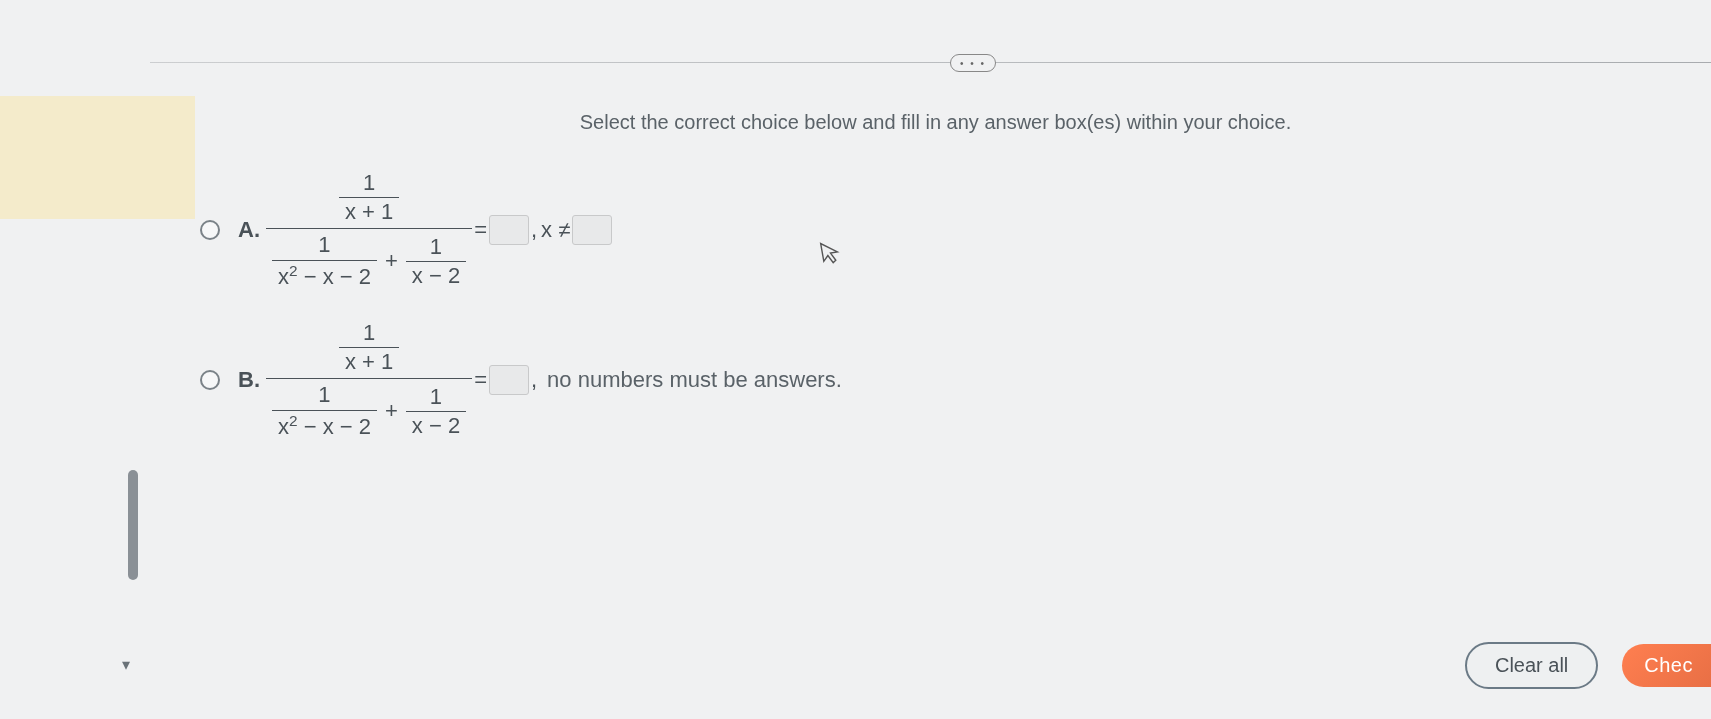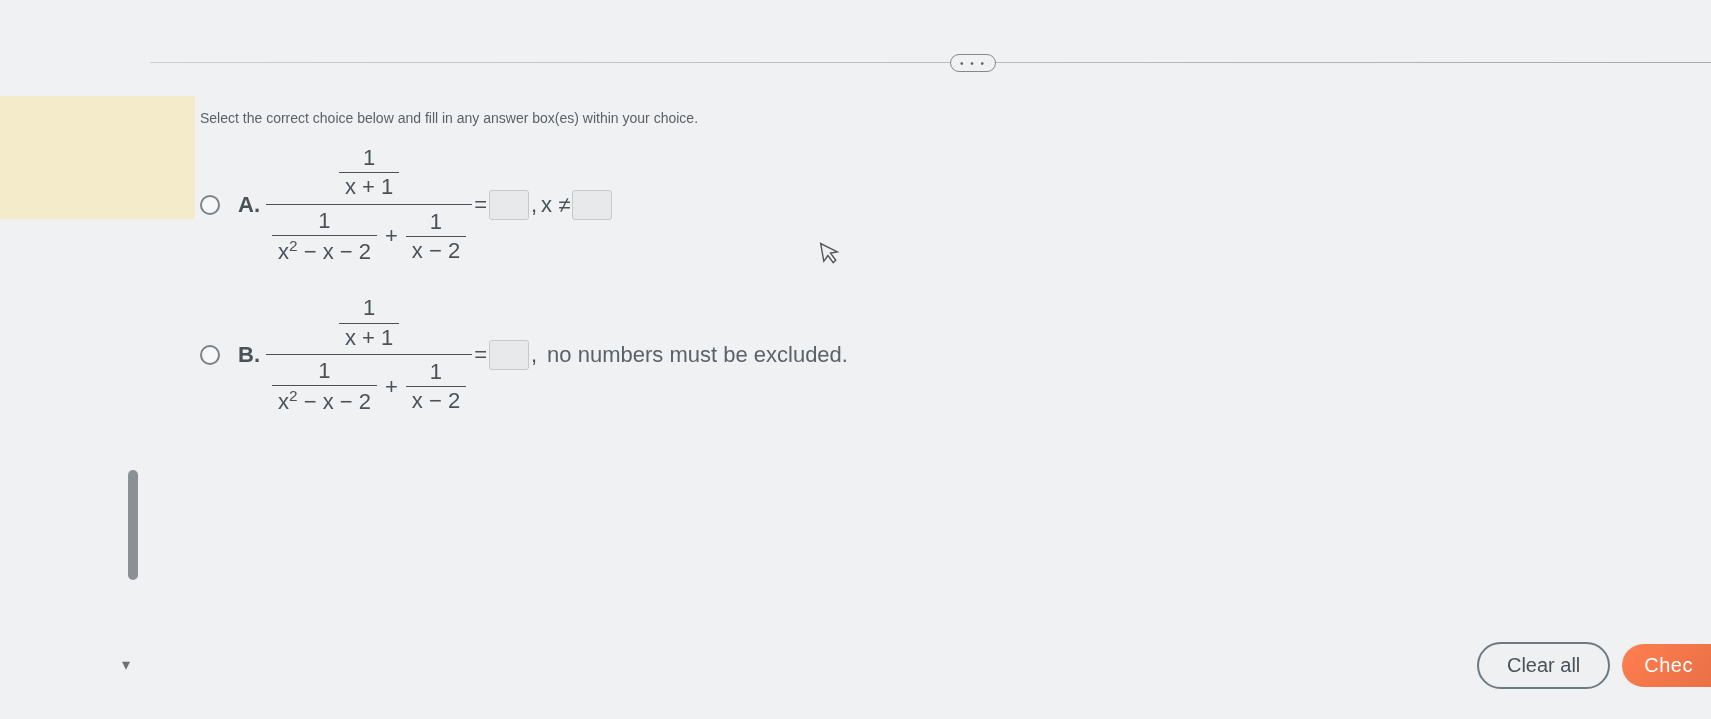--- a/index.html
+++ b/index.html
@@ -52,24 +52,25 @@
     background: #f5e8ba;
     opacity: 0.7;
   }
   .content {
     position: absolute;
     top: 108px;
     left: 200px;
     right: 40px;
   }
   .instructions {
-    font-size: 14px;
+    font-size: 20px;
     color: #5a6268;
     line-height: 1.45;
-    margin-bottom: 14px;
+    margin-bottom: 30px;
+    text-align: center;
   }
   .choice-row {
     display: flex;
     align-items: center;
     margin-bottom: 24px;
   }
   .radio {
     width: 20px;
     height: 20px;
     border: 2px solid #7a8288;
@@ -160,21 +161,21 @@
     font-size: 16px;
     color: #6a7278;
     cursor: pointer;
   }
   .footer-buttons {
     position: absolute;
     right: 0;
     bottom: 30px;
     display: flex;
     align-items: center;
-    gap: 12px;
+    gap: 24px;
   }
   .btn-clear {
     padding: 10px 28px;
     border: 2px solid #6b7a86;
     border-radius: 26px;
     background: #eef0f1;
     color: #4a5258;
     font-size: 20px;
     cursor: pointer;
   }
@@ -265,21 +266,21 @@
               <span class="bar"></span>
               <span class="den">x − 2</span>
             </span>
           </span>
         </span>
       </span>
 
       <span class="eq">=</span>
       <span class="answer-box"></span>
       <span class="comma">,</span>
-      <span class="suffix">no numbers must be excluded.</span>
+      <span class="suffix">no numbers must be answers.</span>
     </div>
   </div>
 
   <div class="cursor-icon">
     <svg width="22" height="26" viewBox="0 0 22 26">
       <path d="M3 2 L3 20 L8 15 L12 23 L15 21 L11 13 L18 13 Z" fill="none" stroke="#555" stroke-width="1.4"></path>
     </svg>
   </div>
 
   <div class="scrollbar-track">

